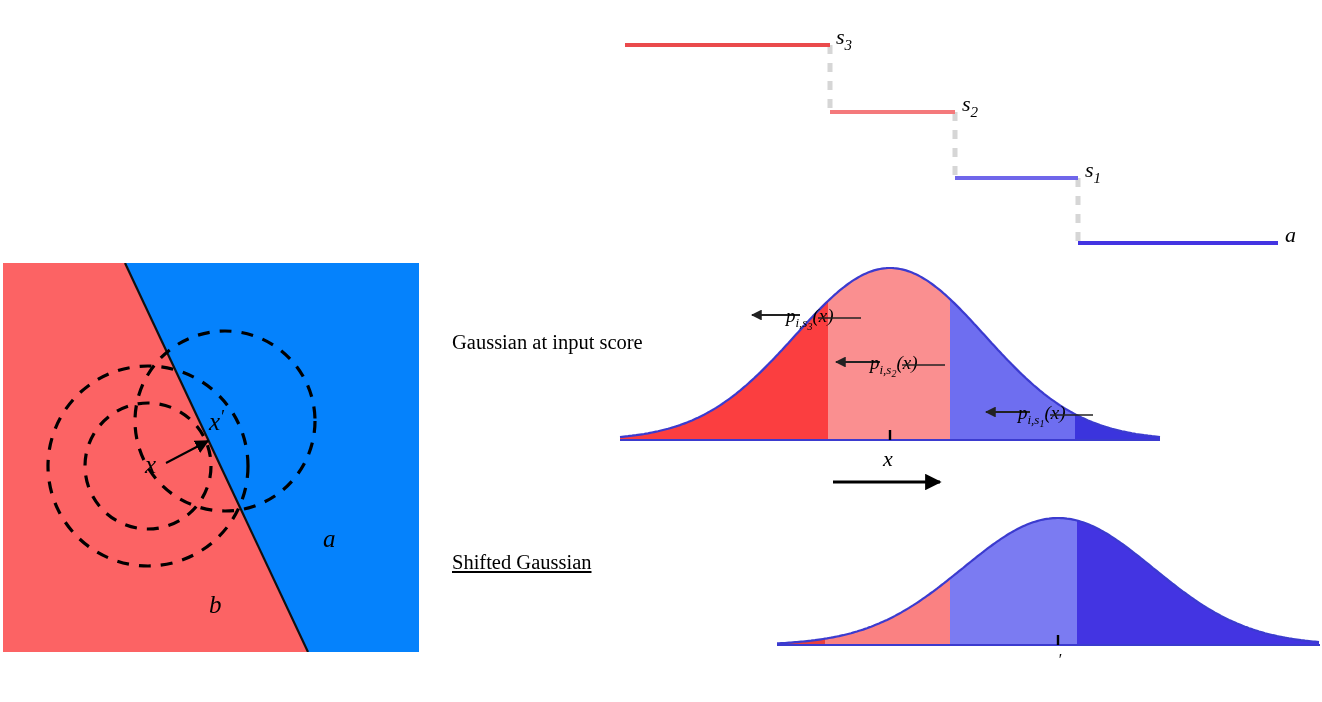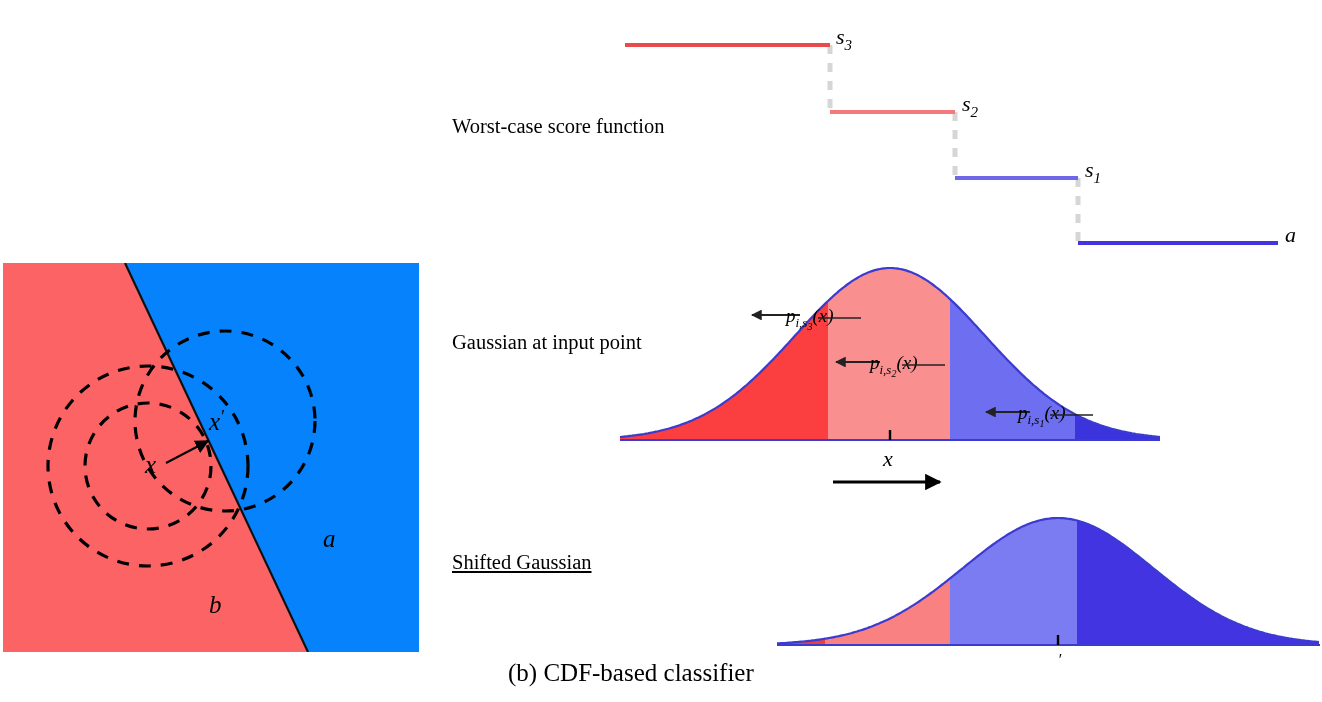--- a/index.html
+++ b/index.html
@@ -100,22 +100,21 @@
       </g>
 
       <text class="mathlabel" x="142" y="210" font-size="25">x</text>
       <text class="mathlabel" x="206" y="167" font-size="25"><tspan>x</tspan><tspan font-size="18" dy="-7">′</tspan></text>
       <text class="mathlabel" x="320" y="284" font-size="25">a</text>
       <text class="mathlabel" x="206" y="350" font-size="25">b</text>
     </svg>
   </div>
 
 
-  <div class="row-label" id="label-score">Worst-case score function</div>
-  <div class="row-label" id="label-gauss">Gaussian at input point</div>
+  <div class="row-label" id="label-gauss">Gaussian at input score</div>
   <div class="row-label" id="label-shift">Shifted Gaussian</div>
 
   <div id="panel-b">
 
     <svg width="882" height="660" viewBox="440 0 882 660">
       <defs>
         <marker id="ah2" viewBox="0 0 10 10" refX="9" refY="5" markerWidth="6" markerHeight="6" orient="auto-start-reverse">
           <path d="M 0 0 L 10 5 L 0 10 z" fill="#222"></path>
         </marker>
         <marker id="ah3" viewBox="0 0 10 10" refX="9" refY="5" markerWidth="5.5" markerHeight="5.5" orient="auto-start-reverse">
@@ -183,15 +182,14 @@
         <path id="gcurve2" d="M 777.0 643.4 L 779.0 643.3 L 781.0 643.2 L 783.0 643.1 L 785.0 643.0 L 787.0 642.8 L 789.0 642.7 L 791.0 642.6 L 793.0 642.4 L 795.0 642.2 L 797.0 642.1 L 799.0 641.9 L 801.0 641.7 L 803.0 641.5 L 805.0 641.3 L 807.0 641.1 L 809.0 640.9 L 811.0 640.7 L 813.0 640.4 L 815.0 640.2 L 817.0 639.9 L 819.0 639.6 L 821.0 639.3 L 823.0 639.0 L 825.0 638.7 L 827.0 638.4 L 829.0 638.0 L 831.0 637.7 L 833.0 637.3 L 835.0 636.9 L 837.0 636.5 L 839.0 636.1 L 841.0 635.6 L 843.0 635.2 L 845.0 634.7 L 847.0 634.2 L 849.0 633.7 L 851.0 633.2 L 853.0 632.6 L 855.0 632.0 L 857.0 631.5 L 859.0 630.8 L 861.0 630.2 L 863.0 629.6 L 865.0 628.9 L 867.0 628.2 L 869.0 627.4 L 871.0 626.7 L 873.0 625.9 L 875.0 625.1 L 877.0 624.3 L 879.0 623.5 L 881.0 622.6 L 883.0 621.7 L 885.0 620.8 L 887.0 619.9 L 889.0 618.9 L 891.0 617.9 L 893.0 616.9 L 895.0 615.9 L 897.0 614.8 L 899.0 613.7 L 901.0 612.6 L 903.0 611.4 L 905.0 610.3 L 907.0 609.1 L 909.0 607.9 L 911.0 606.6 L 913.0 605.4 L 915.0 604.1 L 917.0 602.8 L 919.0 601.5 L 921.0 600.1 L 923.0 598.7 L 925.0 597.3 L 927.0 595.9 L 929.0 594.5 L 931.0 593.0 L 933.0 591.6 L 935.0 590.1 L 937.0 588.6 L 939.0 587.0 L 941.0 585.5 L 943.0 584.0 L 945.0 582.4 L 947.0 580.8 L 949.0 579.2 L 951.0 577.7 L 953.0 576.0 L 955.0 574.4 L 957.0 572.8 L 959.0 571.2 L 961.0 569.6 L 963.0 568.0 L 965.0 566.3 L 967.0 564.7 L 969.0 563.1 L 971.0 561.5 L 973.0 559.9 L 975.0 558.3 L 977.0 556.7 L 979.0 555.1 L 981.0 553.6 L 983.0 552.0 L 985.0 550.5 L 987.0 548.9 L 989.0 547.4 L 991.0 546.0 L 993.0 544.5 L 995.0 543.1 L 997.0 541.7 L 999.0 540.3 L 1001.0 538.9 L 1003.0 537.6 L 1005.0 536.3 L 1007.0 535.0 L 1009.0 533.8 L 1011.0 532.6 L 1013.0 531.5 L 1015.0 530.4 L 1017.0 529.3 L 1019.0 528.3 L 1021.0 527.3 L 1023.0 526.3 L 1025.0 525.4 L 1027.0 524.6 L 1029.0 523.8 L 1031.0 523.0 L 1033.0 522.3 L 1035.0 521.7 L 1037.0 521.1 L 1039.0 520.5 L 1041.0 520.0 L 1043.0 519.6 L 1045.0 519.2 L 1047.0 518.8 L 1049.0 518.6 L 1051.0 518.3 L 1053.0 518.2 L 1055.0 518.1 L 1057.0 518.0 L 1059.0 518.0 L 1061.0 518.1 L 1063.0 518.2 L 1065.0 518.3 L 1067.0 518.6 L 1069.0 518.8 L 1071.0 519.2 L 1073.0 519.6 L 1075.0 520.0 L 1077.0 520.5 L 1079.0 521.1 L 1081.0 521.7 L 1083.0 522.3 L 1085.0 523.0 L 1087.0 523.8 L 1089.0 524.6 L 1091.0 525.4 L 1093.0 526.3 L 1095.0 527.3 L 1097.0 528.3 L 1099.0 529.3 L 1101.0 530.4 L 1103.0 531.5 L 1105.0 532.6 L 1107.0 533.8 L 1109.0 535.0 L 1111.0 536.3 L 1113.0 537.6 L 1115.0 538.9 L 1117.0 540.3 L 1119.0 541.7 L 1121.0 543.1 L 1123.0 544.5 L 1125.0 546.0 L 1127.0 547.4 L 1129.0 548.9 L 1131.0 550.5 L 1133.0 552.0 L 1135.0 553.6 L 1137.0 555.1 L 1139.0 556.7 L 1141.0 558.3 L 1143.0 559.9 L 1145.0 561.5 L 1147.0 563.1 L 1149.0 564.7 L 1151.0 566.3 L 1153.0 568.0 L 1155.0 569.6 L 1157.0 571.2 L 1159.0 572.8 L 1161.0 574.4 L 1163.0 576.0 L 1165.0 577.7 L 1167.0 579.2 L 1169.0 580.8 L 1171.0 582.4 L 1173.0 584.0 L 1175.0 585.5 L 1177.0 587.0 L 1179.0 588.6 L 1181.0 590.1 L 1183.0 591.6 L 1185.0 593.0 L 1187.0 594.5 L 1189.0 595.9 L 1191.0 597.3 L 1193.0 598.7 L 1195.0 600.1 L 1197.0 601.5 L 1199.0 602.8 L 1201.0 604.1 L 1203.0 605.4 L 1205.0 606.6 L 1207.0 607.9 L 1209.0 609.1 L 1211.0 610.3 L 1213.0 611.4 L 1215.0 612.6 L 1217.0 613.7 L 1219.0 614.8 L 1221.0 615.9 L 1223.0 616.9 L 1225.0 617.9 L 1227.0 618.9 L 1229.0 619.9 L 1231.0 620.8 L 1233.0 621.7 L 1235.0 622.6 L 1237.0 623.5 L 1239.0 624.3 L 1241.0 625.1 L 1243.0 625.9 L 1245.0 626.7 L 1247.0 627.4 L 1249.0 628.2 L 1251.0 628.9 L 1253.0 629.6 L 1255.0 630.2 L 1257.0 630.8 L 1259.0 631.5 L 1261.0 632.0 L 1263.0 632.6 L 1265.0 633.2 L 1267.0 633.7 L 1269.0 634.2 L 1271.0 634.7 L 1273.0 635.2 L 1275.0 635.6 L 1277.0 636.1 L 1279.0 636.5 L 1281.0 636.9 L 1283.0 637.3 L 1285.0 637.7 L 1287.0 638.0 L 1289.0 638.4 L 1291.0 638.7 L 1293.0 639.0 L 1295.0 639.3 L 1297.0 639.6 L 1299.0 639.9 L 1301.0 640.2 L 1303.0 640.4 L 1305.0 640.7 L 1307.0 640.9 L 1309.0 641.1 L 1311.0 641.3 L 1313.0 641.5 L 1315.0 641.7 L 1317.0 641.9 L 1319.0 642.1" fill="none" stroke="#3b3bcf" stroke-width="2.2"></path>
         <line x1="777" y1="645" x2="1320" y2="645" stroke="#3b3bcf" stroke-width="2"></line>
         <line x1="1058" y1="645" x2="1058" y2="635" stroke="#000" stroke-width="2.4"></line>
         <text class="mathlabel" x="1048" y="672" font-size="22"><tspan>x</tspan><tspan font-size="16" dy="-7">′</tspan></text>
 
         <line x1="833" y1="482" x2="940" y2="482" stroke="#000" stroke-width="3" marker-end="url(#ah3)"></line>
       </g>
     </svg>
   </div>
 
-  <div class="caption" id="caption-b">(b) CDF-based classifier</div>
 
 </div>
 
 </body></html>

